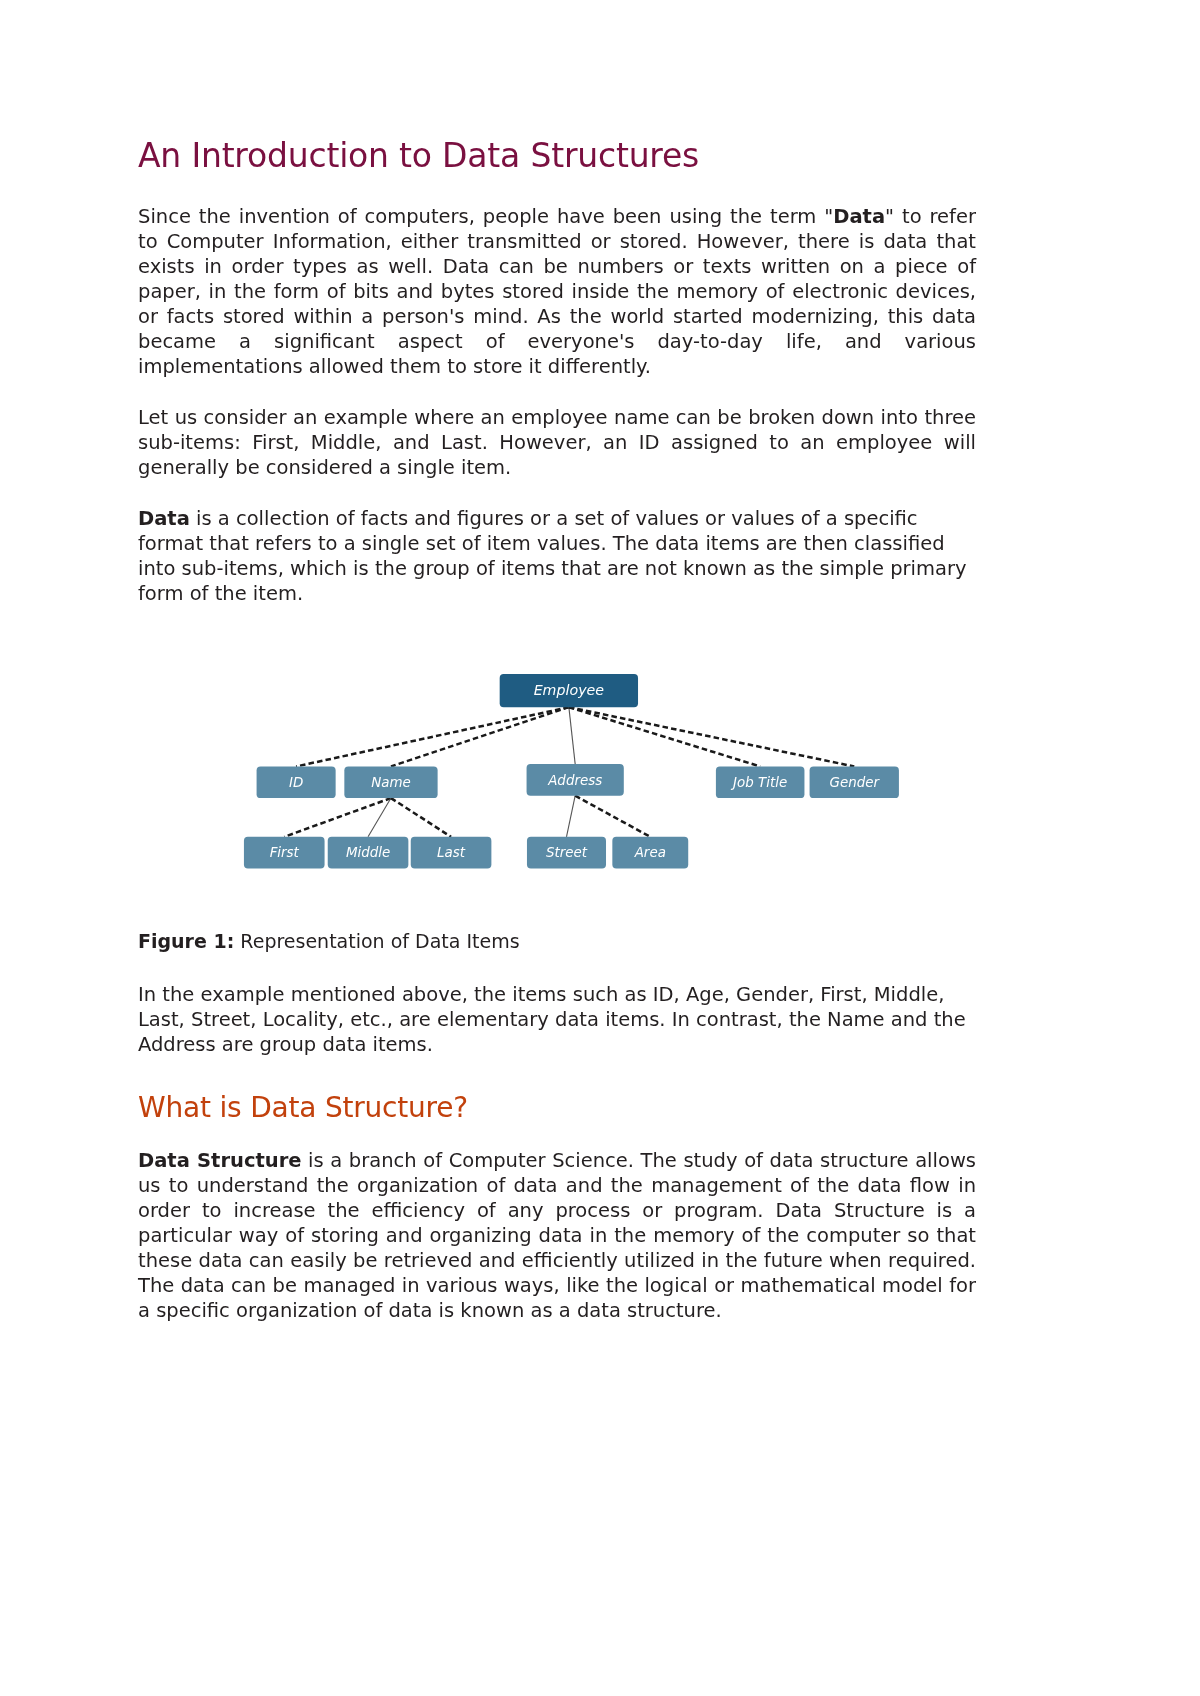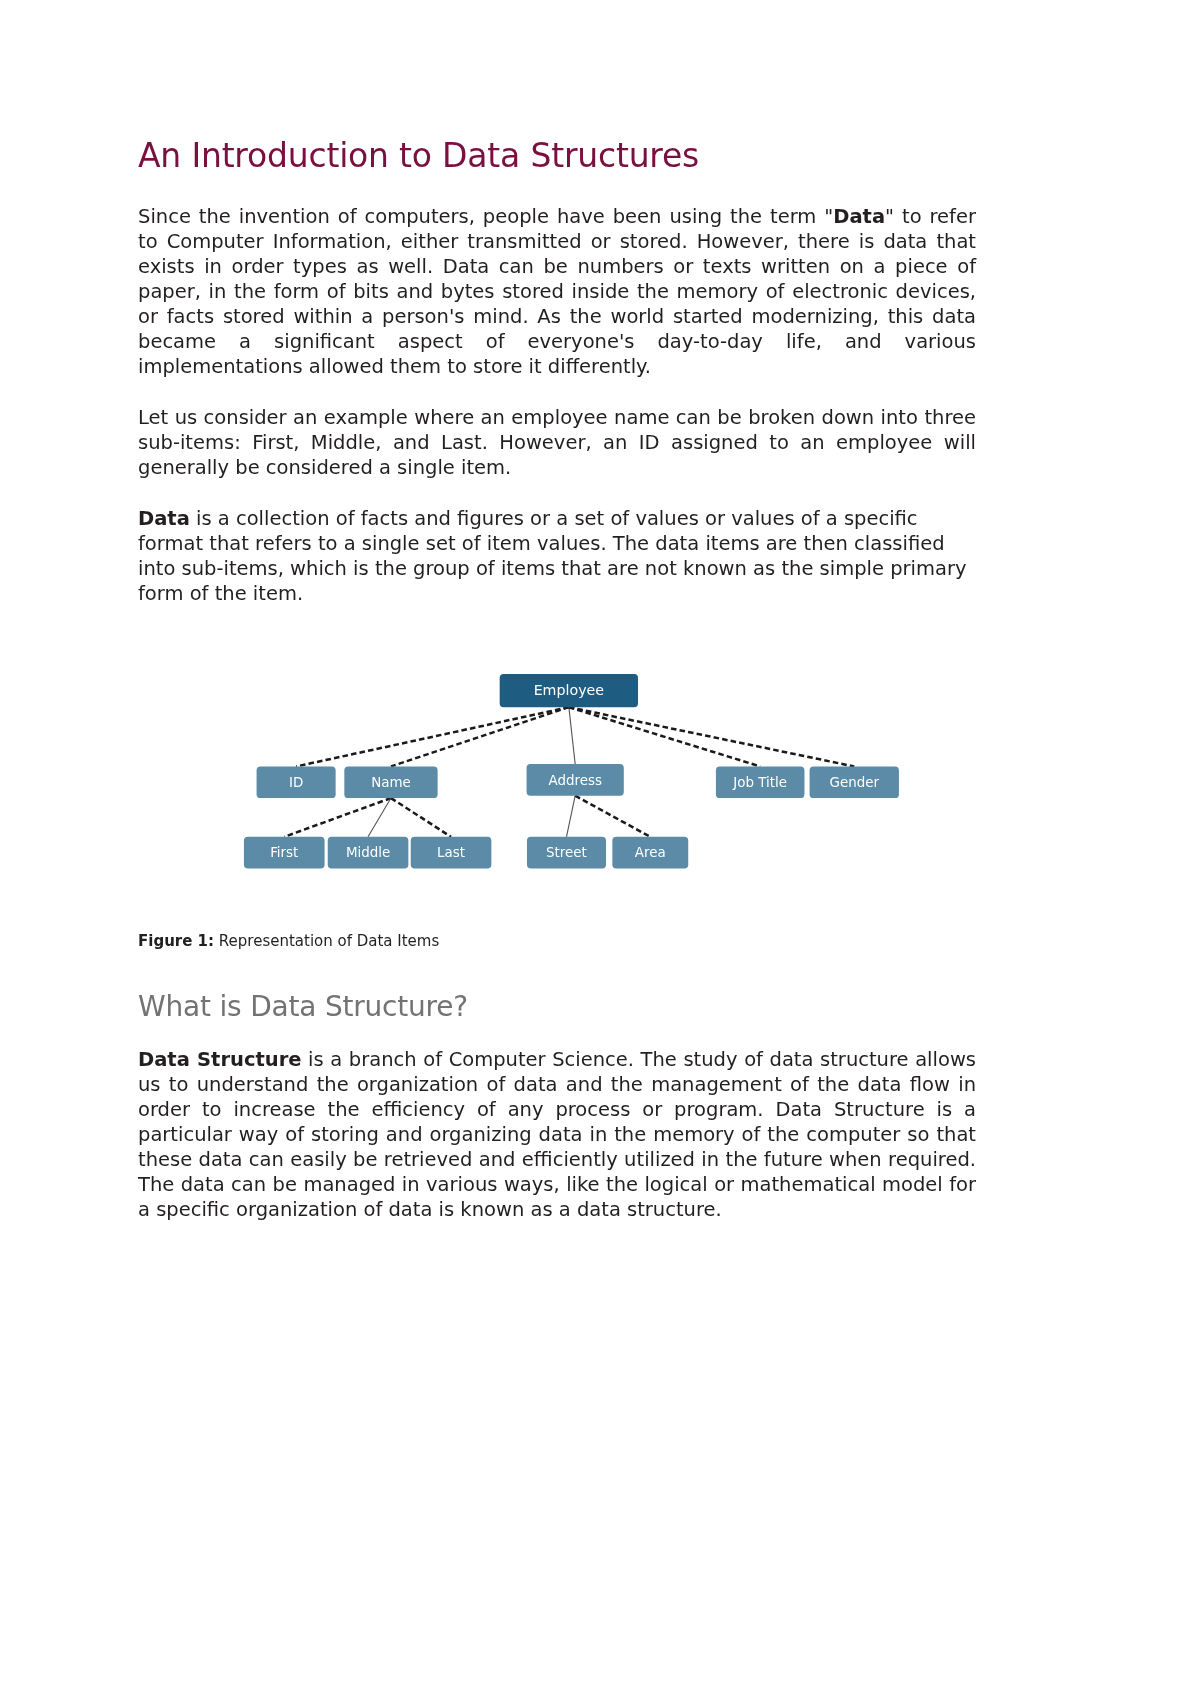--- a/index.html
+++ b/index.html
@@ -38,21 +38,21 @@
     color: #7a1040;
     letter-spacing: -0.2px;
     margin: 0 0 28px 0;
     line-height: 1.2;
   }
 
   h2.section-title {
     font-family: "DejaVu Sans", sans-serif;
     font-size: 28px;
     font-weight: 400;
-    color: #737373;
+    color: #c2410c;
     letter-spacing: -0.2px;
     margin: 34px 0 24px 0;
     line-height: 1.2;
   }
 
   p.para {
     font-family: "DejaVu Sans", sans-serif;
     font-size: 19.5px;
     line-height: 25px;
     text-align: justify;
@@ -66,35 +66,36 @@
   }
 
   .bold { font-weight: bold; }
 
   
   .figure-wrap {
     position: relative;
     width: 838px;
     height: 280px;
     margin: 8px 0 14px 0;
+    font-style: italic;
   }
   .figure-svg { display: block; }
 
   .node-label {
     font-family: "DejaVu Sans", sans-serif;
     fill: #ffffff;
     font-size: 17px;
     text-anchor: middle;
     dominant-baseline: middle;
   }
   .node-label.root { font-size: 18px; }
 
   p.figcaption {
     font-family: "DejaVu Sans", sans-serif;
-    font-size: 15px;
+    font-size: 19px;
     line-height: 30px;
     margin: 8px 0 26px 0;
     text-align: left;
     color: #231f20;
   }
 </style>
 </head>
 <body>
 
 <div class="page">
@@ -164,20 +165,23 @@
             <rect x="600" y="227" width="96" height="40" rx="5" ry="5" fill="#5b8ba6"></rect>
             <text x="648" y="248" class="node-label" fill="#ffffff">Area</text>
           </g>
         </svg>
     </div>
 
     <p class="figcaption">
       <span class="bold">Figure 1:</span><span> Representation of Data Items</span>
     </p>
 
+    <div id="paras-after">
+        <p class="para nojust"><span>In the example mentioned above, the items such as ID, Age, Gender, First, Middle, Last, Street, Locality, etc., are elementary data items. In contrast, the Name and the Address are group data items.</span></p>
+      </div>
 
     <h2 class="section-title">What is Data Structure?</h2>
 
     <div id="paras-section">
         <p class="para"><span class="bold">Data Structure</span><span> is a branch of Computer Science. The study of data structure allows us to understand the organization of data and the management of the data flow in order to increase the efficiency of any process or program. Data Structure is a particular way of storing and organizing data in the memory of the computer so that these data can easily be retrieved and efficiently utilized in the future when required. The data can be managed in various ways, like the logical or mathematical model for a specific organization of data is known as a data structure.</span></p>
       </div>
 
   </div>
 </div>
 

